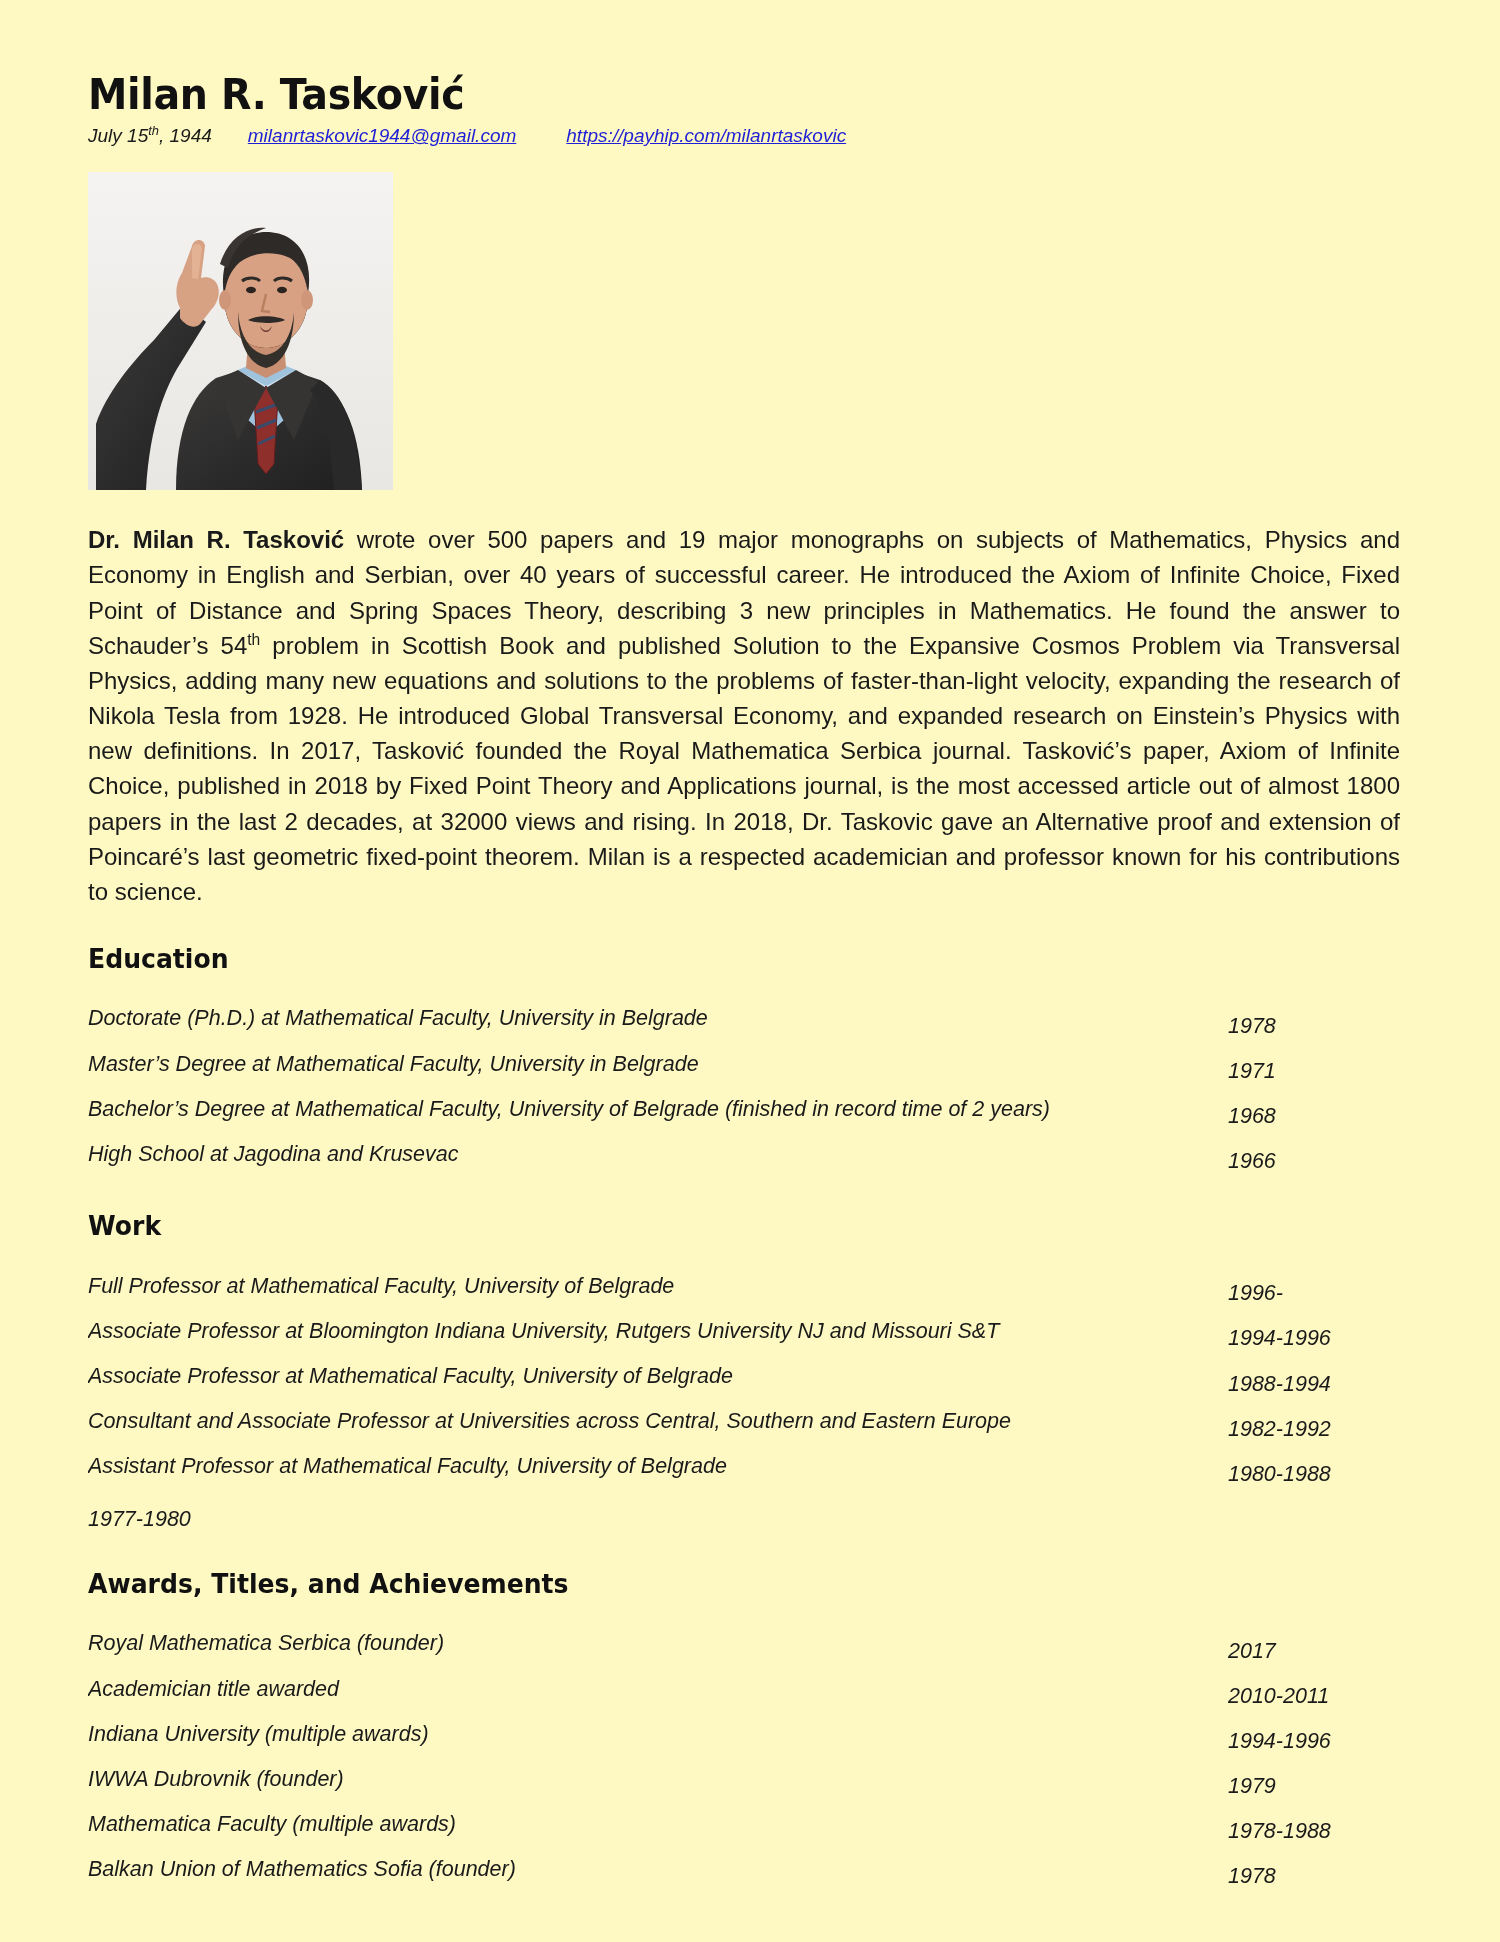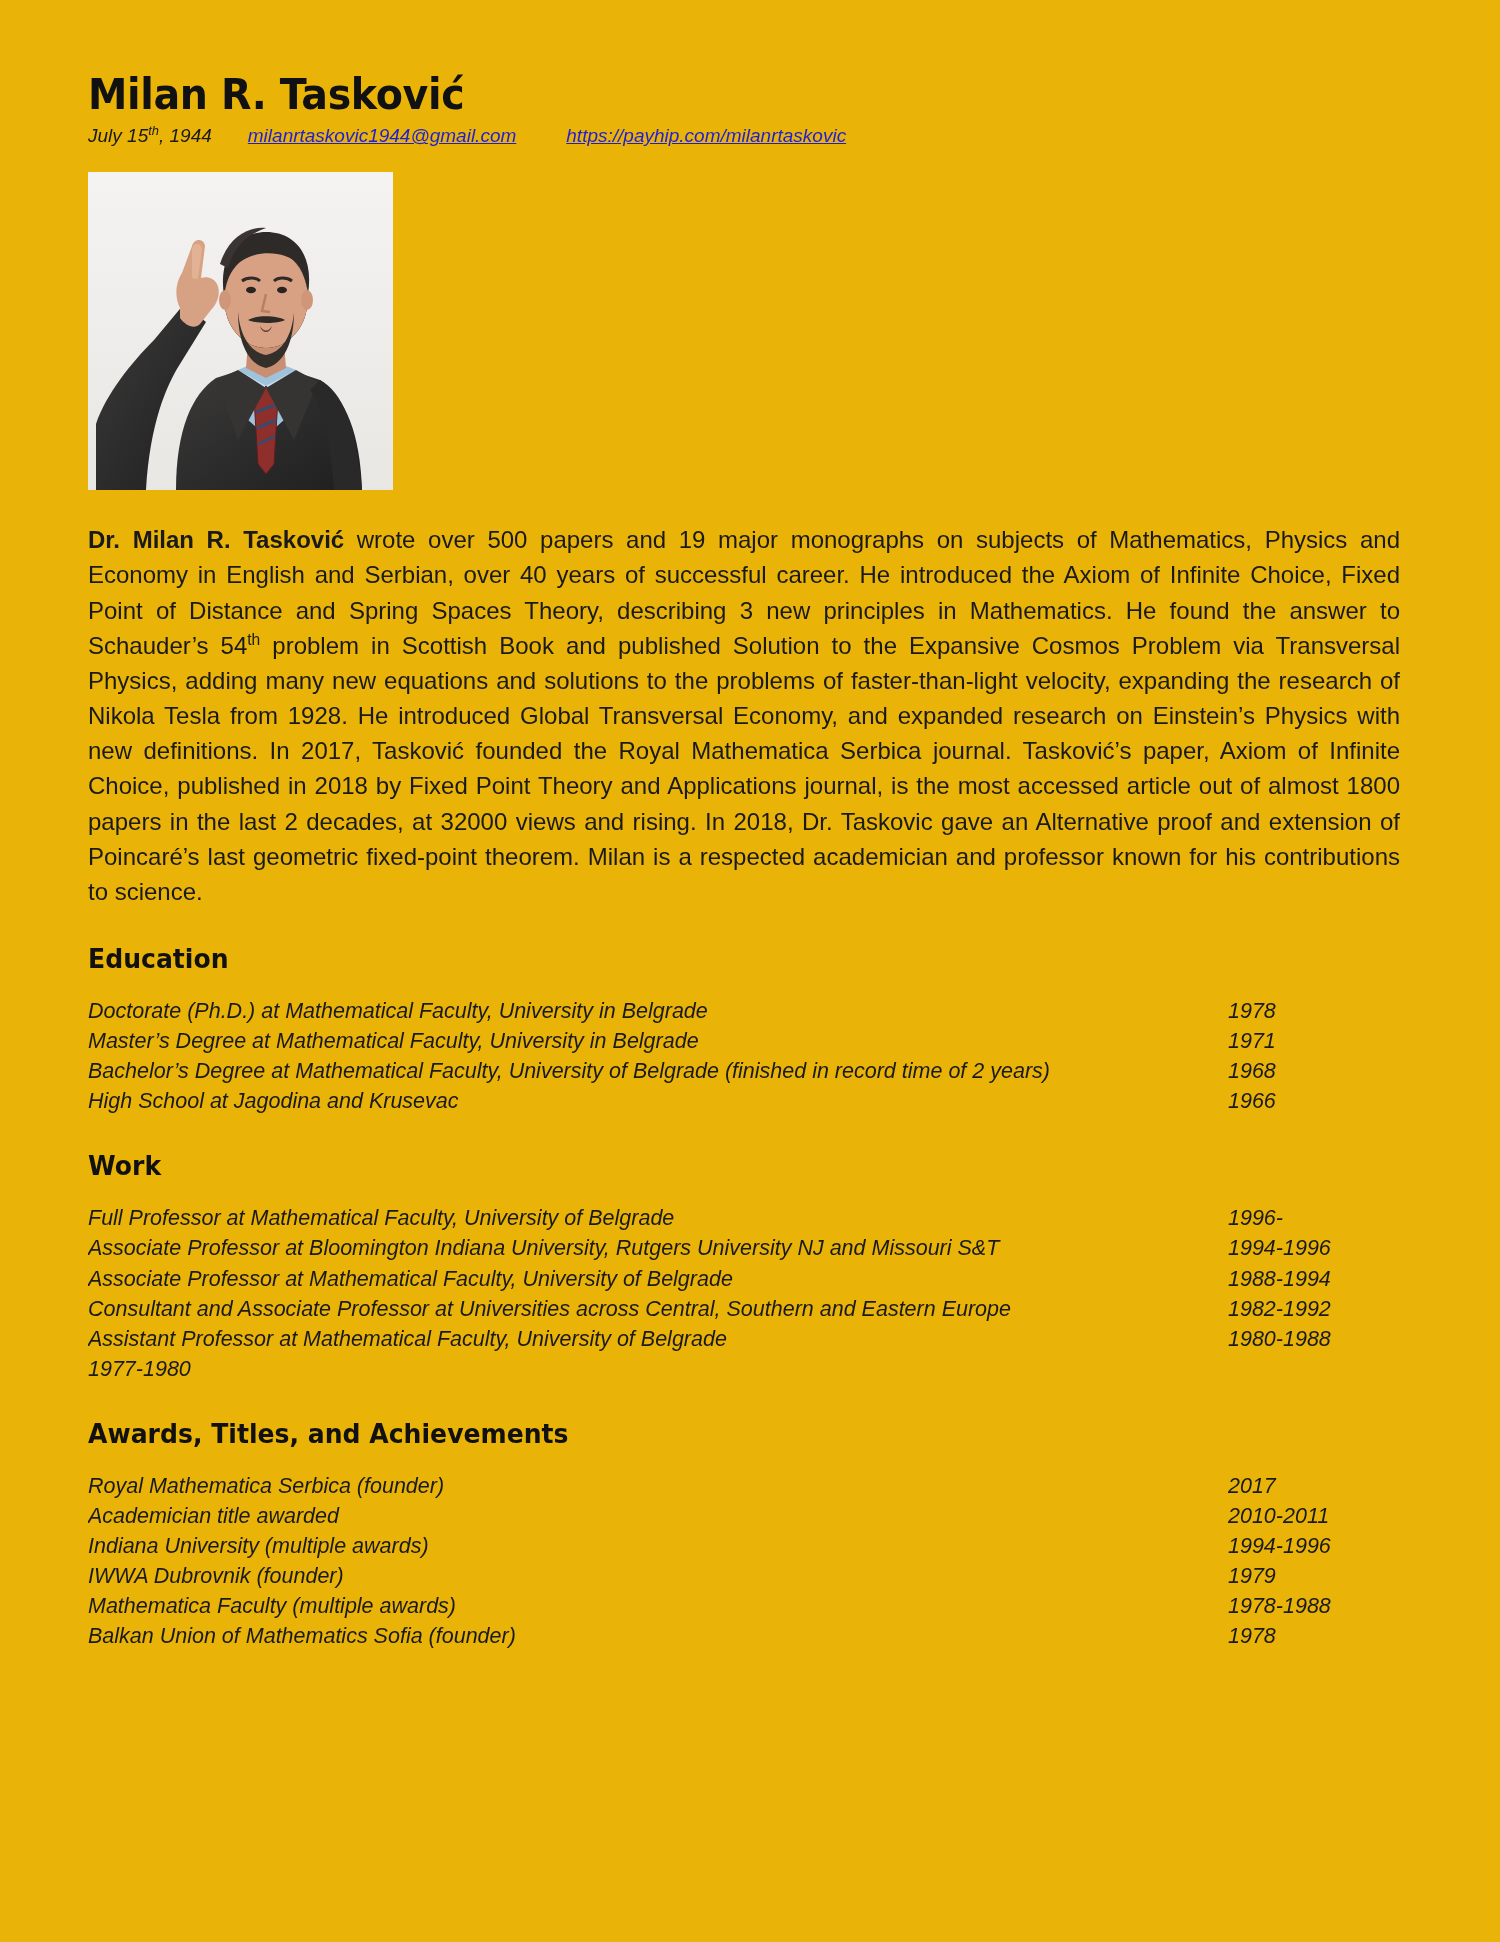--- a/index.html
+++ b/index.html
@@ -8,21 +8,21 @@
     background: #ffffff;
   }
   body {
     font-family: "Liberation Sans", sans-serif;
     color: #000000;
   }
   .page {
     position: relative;
     width: 1500px;
     height: 1942px;
-    background: #eab308;
+    background: #fef9c3;
     box-sizing: border-box;
     padding: 72px 100px 0 88px;
     overflow: hidden;
   }
 
   
   .name-title {
     font-family: "DejaVu Sans", sans-serif;
     font-weight: bold;
     font-size: 43px;
@@ -101,20 +101,21 @@
   }
   .entry-label {
     flex: 0 0 auto;
     width: 1140px;
     white-space: nowrap;
     overflow: hidden;
   }
   .entry-year {
     flex: 0 0 auto;
     white-space: nowrap;
+    margin-top: 15px;
   }
 </style>
 </head>
 <body>
 
 <div class="page">
 
   <h1 class="name-title">Milan R. Tasković</h1>
 
   <div class="contact-line">

